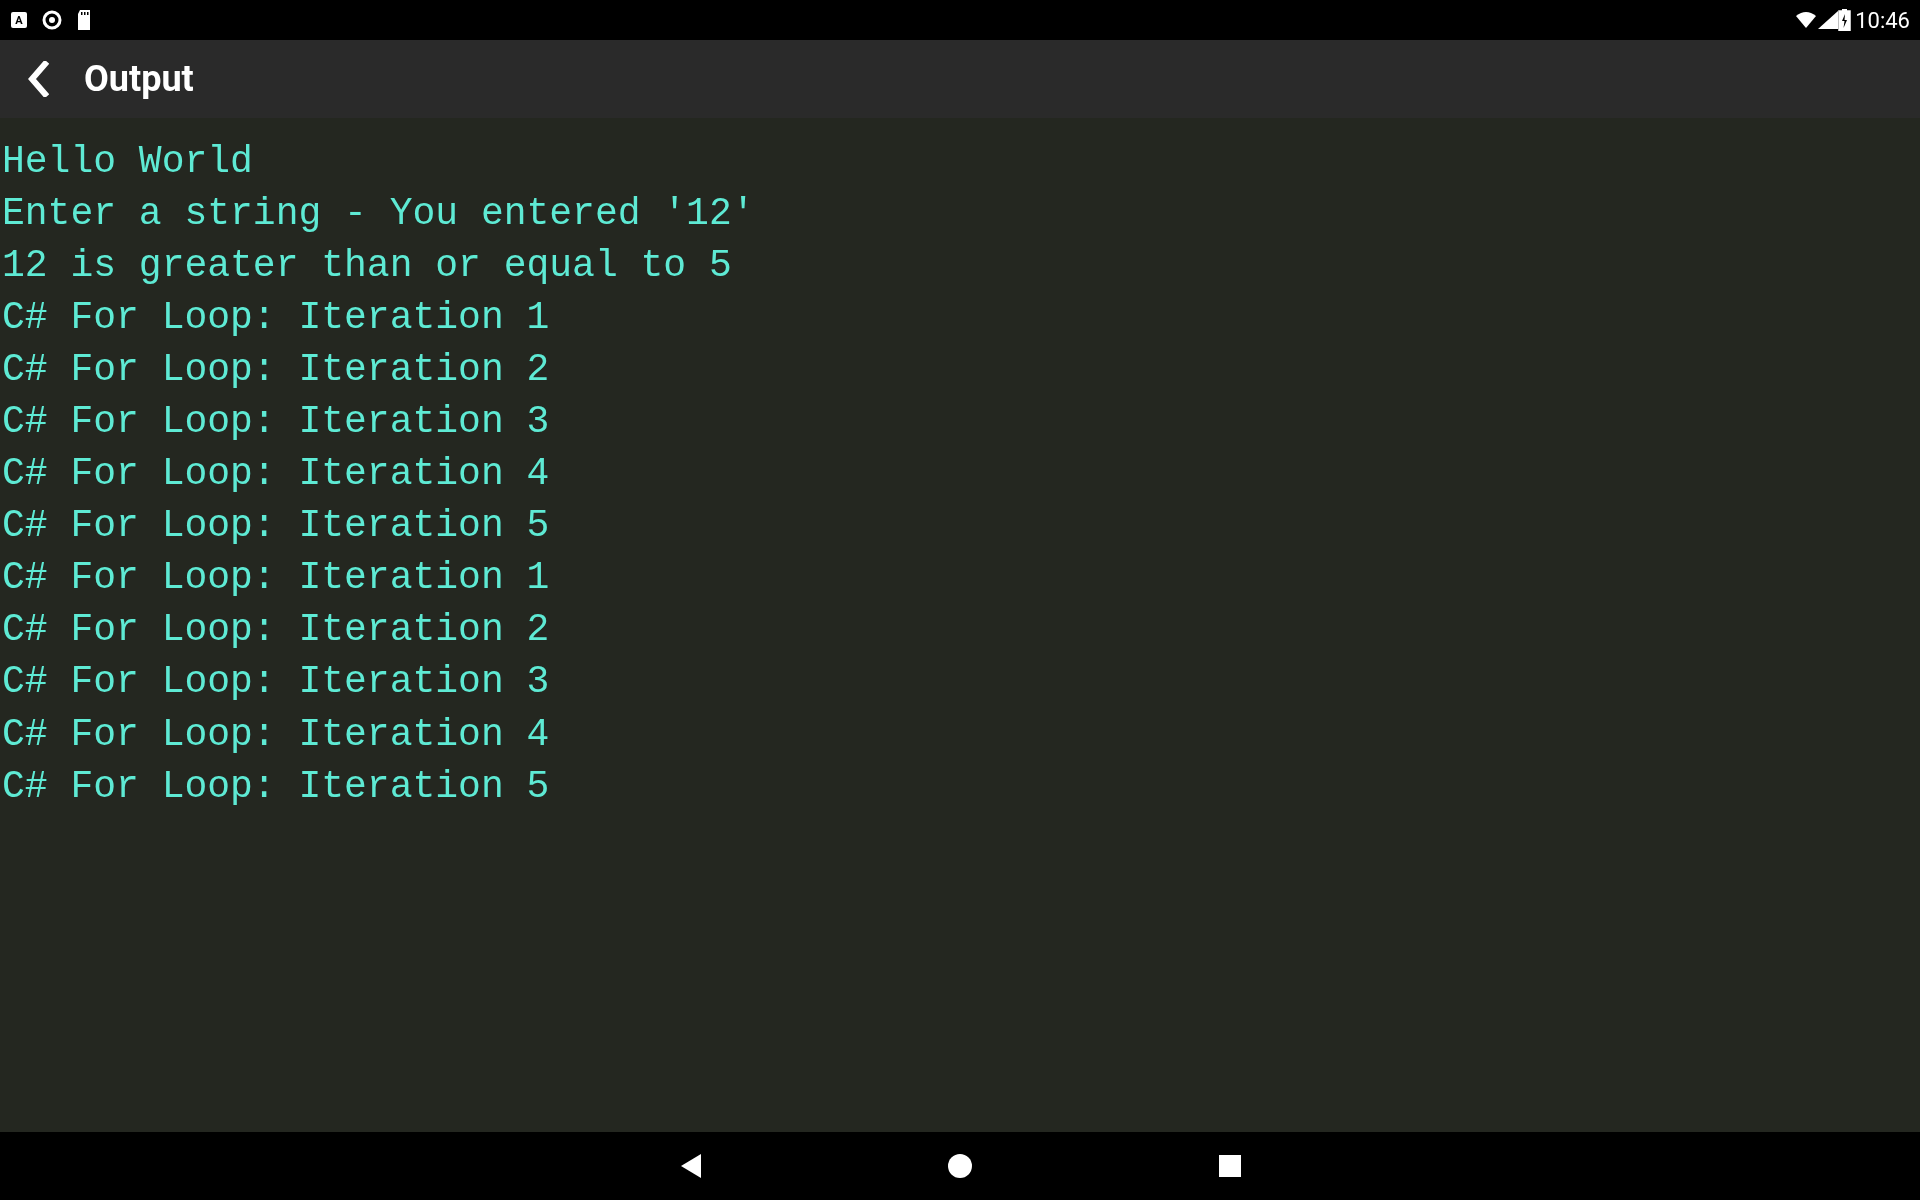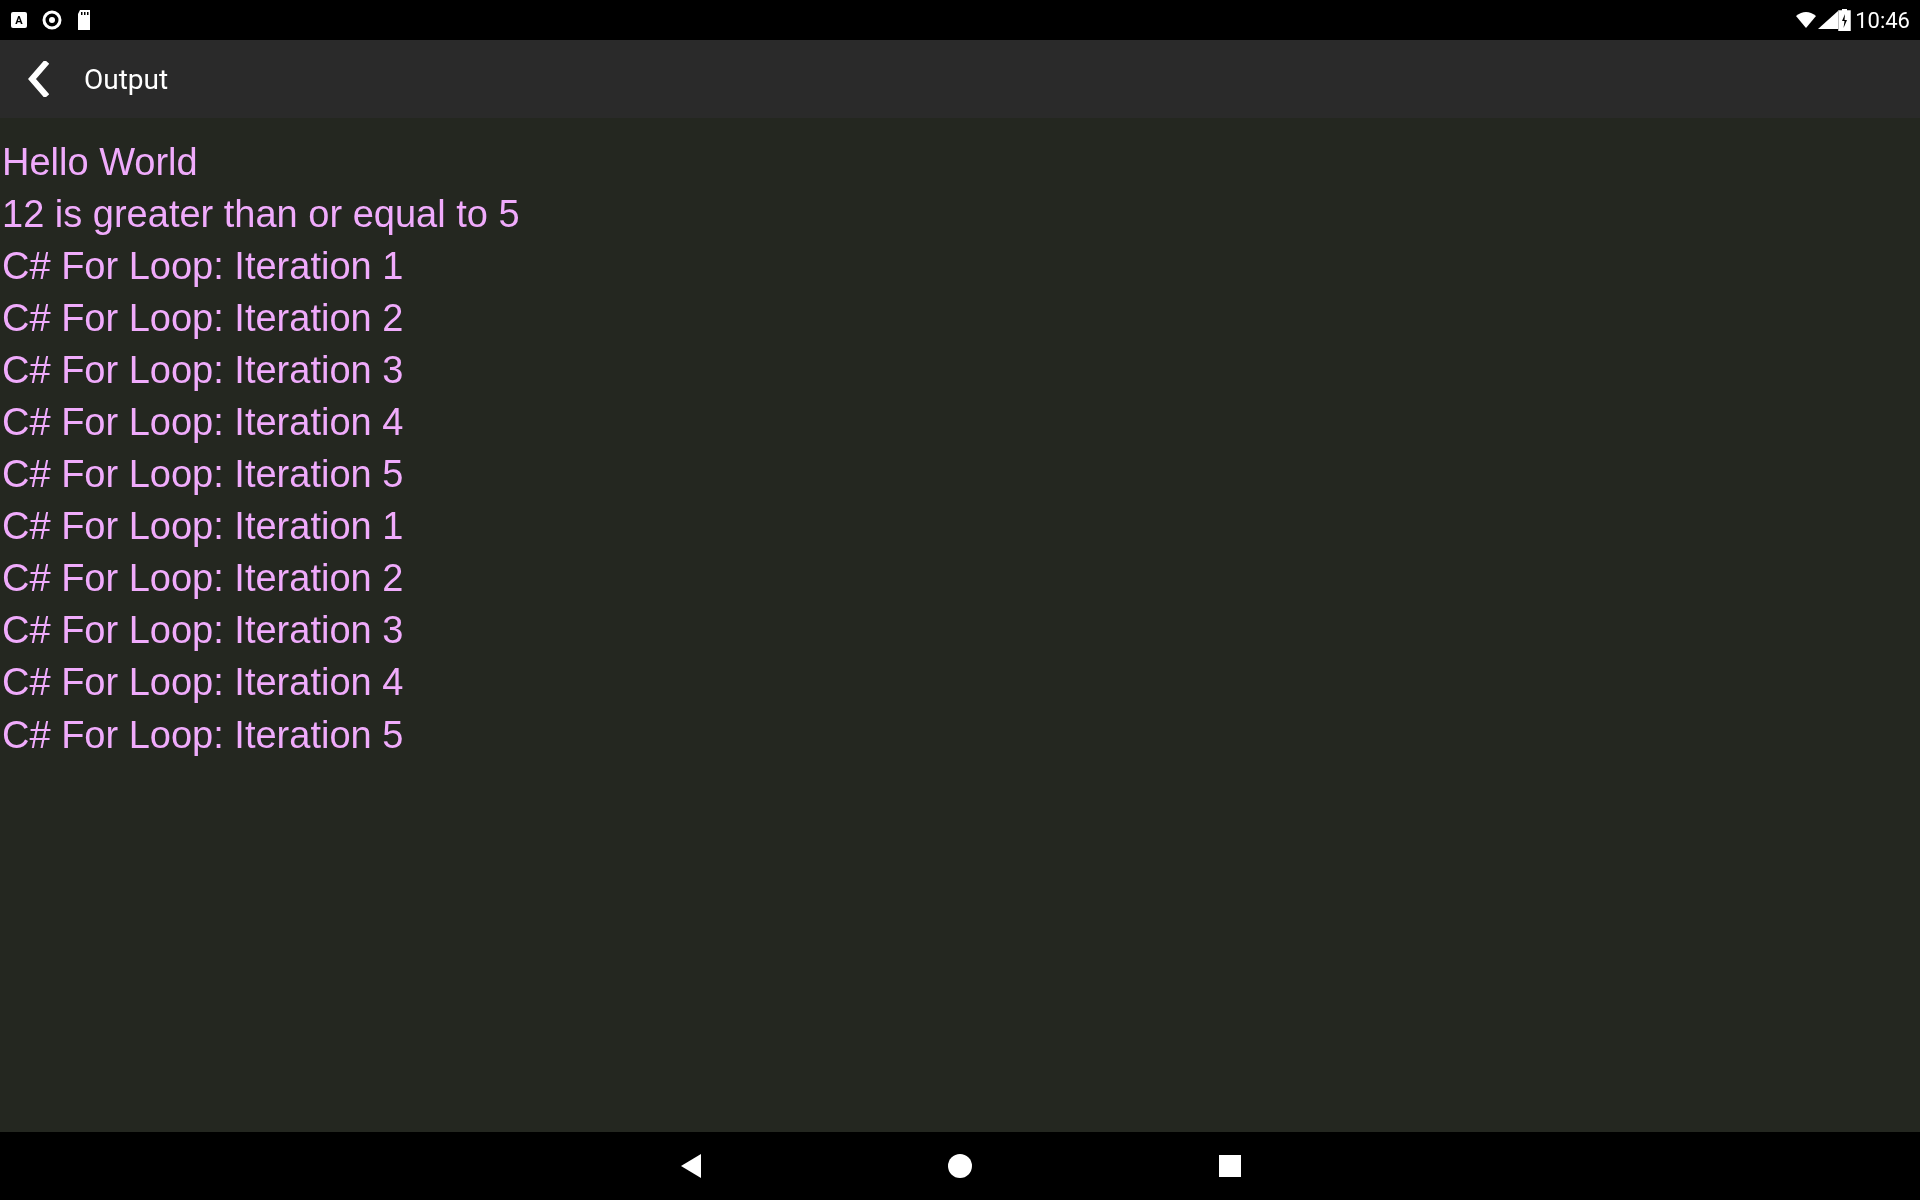--- a/index.html
+++ b/index.html
@@ -50,32 +50,32 @@
     .back-button {
       display: flex;
       align-items: center;
       justify-content: center;
       width: 40px;
       height: 40px;
       cursor: pointer;
     }
     .app-title {
       color: #fff;
-      font-size: 28px;
-      font-weight: 400;
+      font-size: 36px;
+      font-weight: 700;
     }
     .content-area {
       background: #242720;
       height: calc(100% - 40px - 78px - 68px);
       padding: 18px 0 0 0;
       overflow: hidden;
     }
     .output-line {
-      color: #f0abfc;
-      font-family: Liberation Sans, sans-serif;
+      color: #5eead4;
+      font-family: Liberation Mono, monospace;
       font-size: 38px;
       line-height: 1.37;
       white-space: pre;
       padding-left: 2px;
     }
     .nav-bar {
       position: absolute;
       bottom: 0;
       left: 0;
       right: 0;
@@ -153,20 +153,21 @@
   <div class="back-button">
     <svg width="22" height="36" viewBox="0 0 22 36">
       <path d="M18 3 L5 18 L18 33" fill="none" stroke="#fff" stroke-width="6" stroke-linecap="square"></path>
     </svg>
   </div>
   <div class="app-title">Output</div>
 </div>
 
 <div class="content-area">
   <div class="output-line">Hello World</div>
+  <div class="output-line">Enter a string - You entered '12'</div>
   <div class="output-line">12 is greater than or equal to 5</div>
   <div class="output-line">C# For Loop: Iteration 1</div>
   <div class="output-line">C# For Loop: Iteration 2</div>
   <div class="output-line">C# For Loop: Iteration 3</div>
   <div class="output-line">C# For Loop: Iteration 4</div>
   <div class="output-line">C# For Loop: Iteration 5</div>
   <div class="output-line">C# For Loop: Iteration 1</div>
   <div class="output-line">C# For Loop: Iteration 2</div>
   <div class="output-line">C# For Loop: Iteration 3</div>
   <div class="output-line">C# For Loop: Iteration 4</div>

